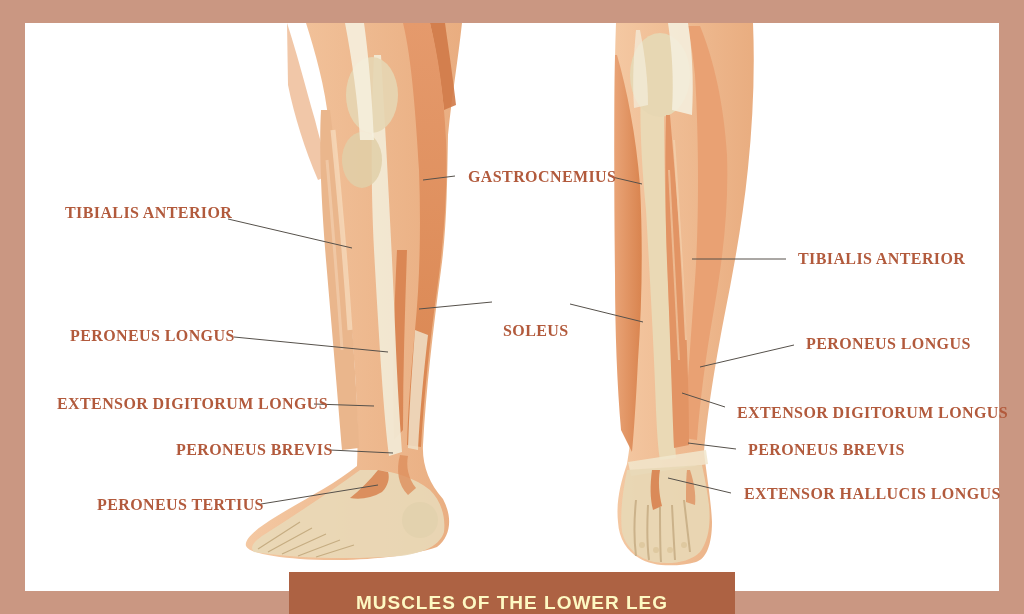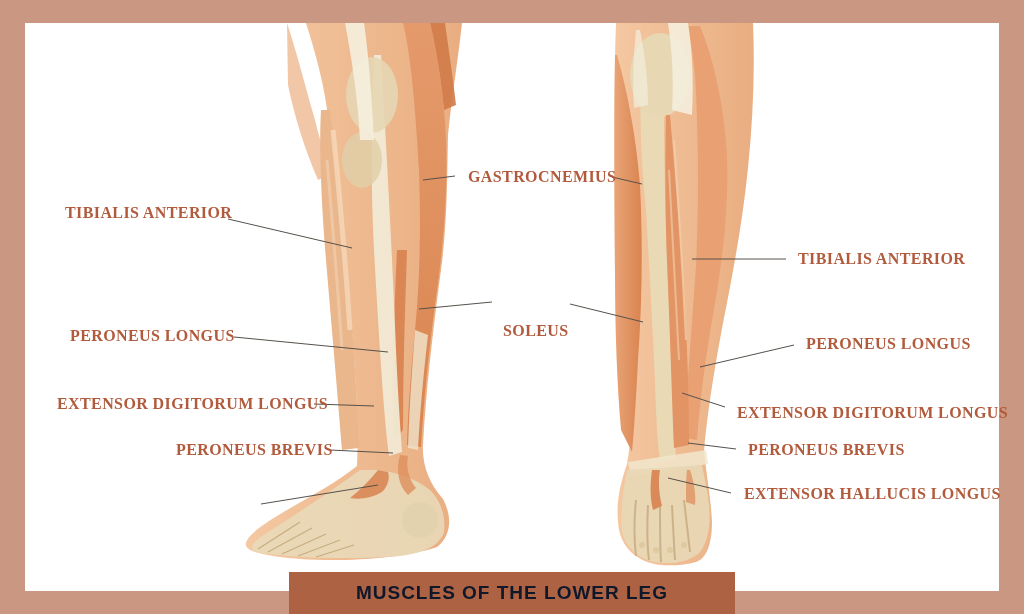--- a/index.html
+++ b/index.html
@@ -44,26 +44,26 @@
   .pos-r2{left:806px;top:335px;}
   .pos-r3{left:737px;top:404px;}
   .pos-r4{left:748px;top:441px;}
   .pos-r5{left:744px;top:485px;}
 
   .title-bar{
     position:absolute;
     left:289px;top:572px;
     width:446px;height:42px;
     background:#ad6243;
-    display:flex;align-items:center;justify-content:center;
+    display:flex;align-items:flex-end;justify-content:center;
     font-family:"Liberation Sans", sans-serif;
     font-weight:bold;
     font-size:19px;
     letter-spacing:1px;
-    color:#0f172a;
+    color:#fef9c3;
   }
   .leader{stroke:#56514b;stroke-width:1;}
 </style>
 </head>
 <body>
 
 <div class="frame">
   <div class="canvas"></div>
 
   <svg class="art" viewBox="0 0 1024 614" xmlns="http://www.w3.org/2000/svg">
@@ -184,20 +184,21 @@
       <line class="leader" x1="725" y1="407" x2="682" y2="393"></line>
       <line class="leader" x1="736" y1="449" x2="688" y2="443"></line>
       <line class="leader" x1="731" y1="493" x2="668" y2="478"></line>
     </g>
   </svg>
 
   <div class="lbl pos-l1">TIBIALIS ANTERIOR</div>
   <div class="lbl pos-l2">PERONEUS LONGUS</div>
   <div class="lbl pos-l3">EXTENSOR DIGITORUM LONGUS</div>
   <div class="lbl pos-l4">PERONEUS BREVIS</div>
+  <div class="lbl pos-l5">PERONEUS TERTIUS</div>
 
   <div class="lbl pos-c1">GASTROCNEMIUS</div>
   <div class="lbl pos-c2">SOLEUS</div>
 
   <div class="lbl pos-r1">TIBIALIS ANTERIOR</div>
   <div class="lbl pos-r2">PERONEUS LONGUS</div>
   <div class="lbl pos-r3">EXTENSOR DIGITORUM LONGUS</div>
   <div class="lbl pos-r4">PERONEUS BREVIS</div>
   <div class="lbl pos-r5">EXTENSOR HALLUCIS LONGUS</div>
 

